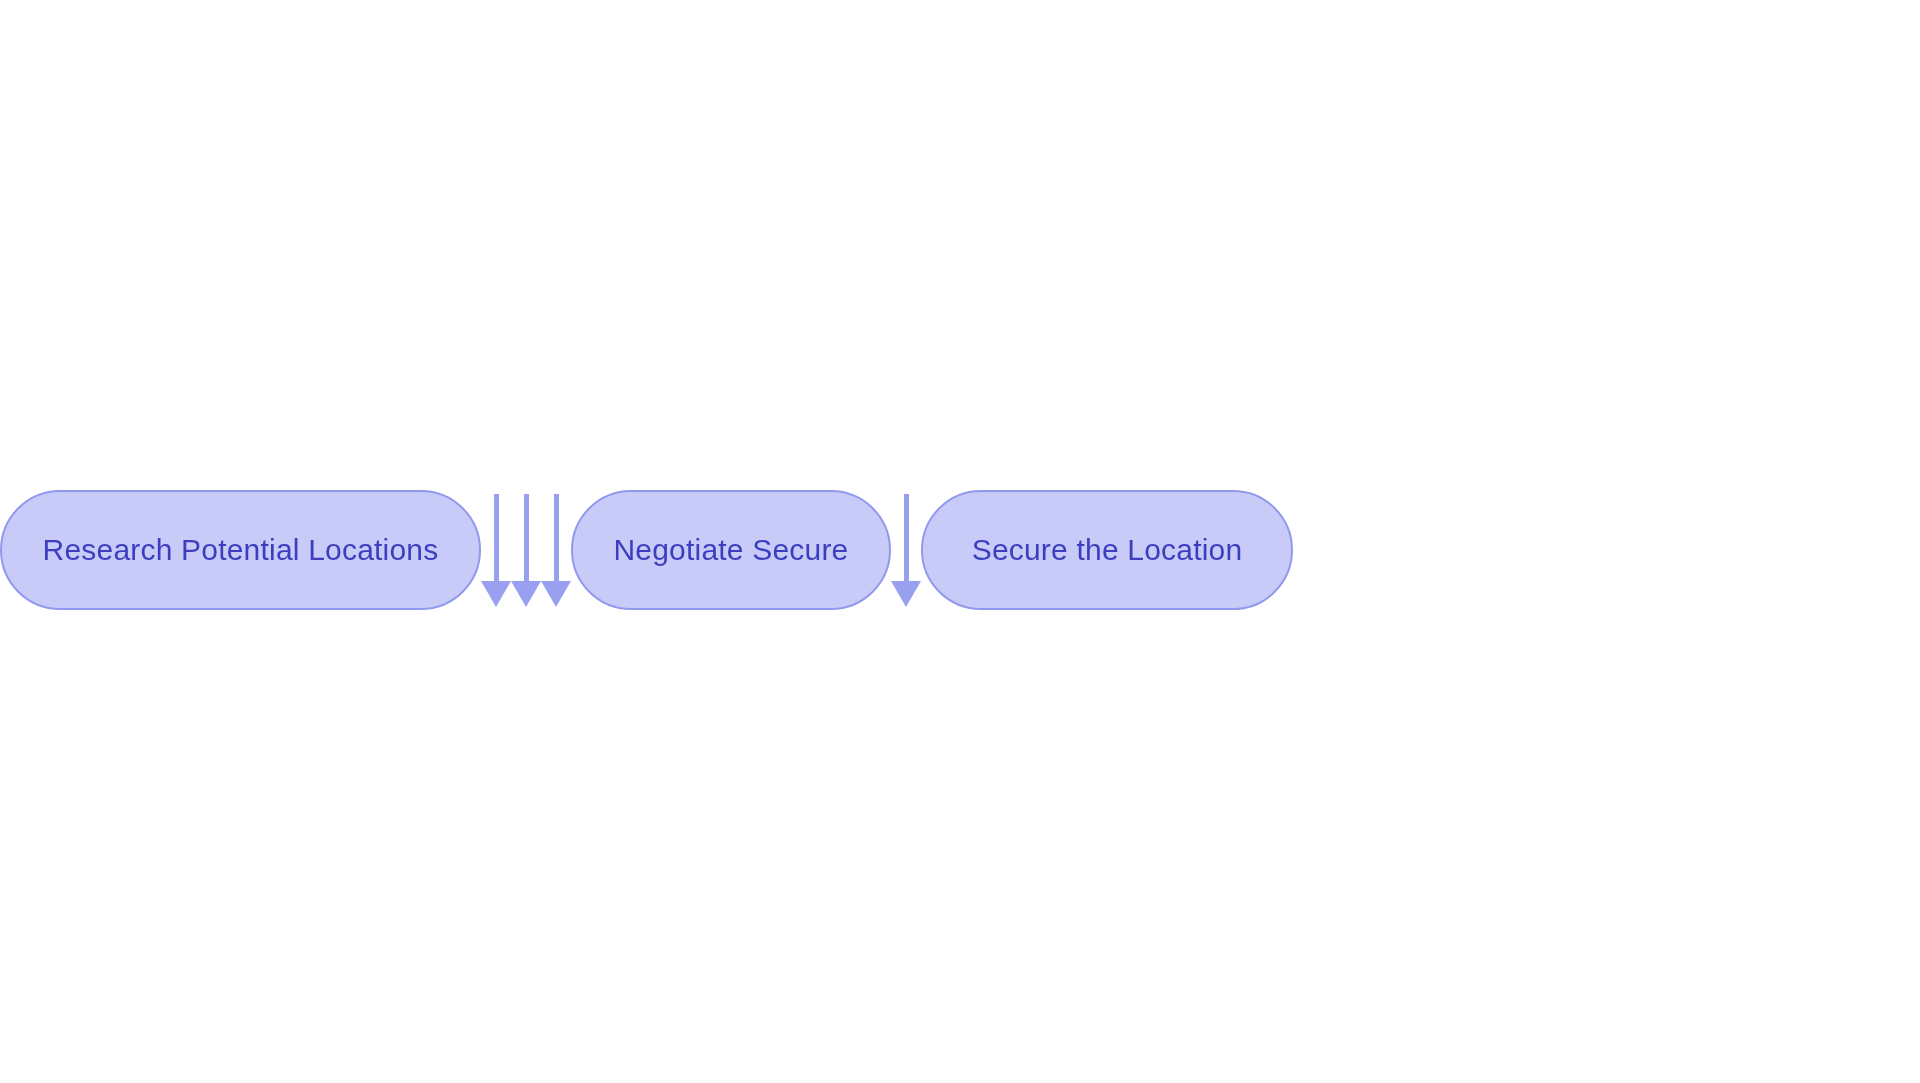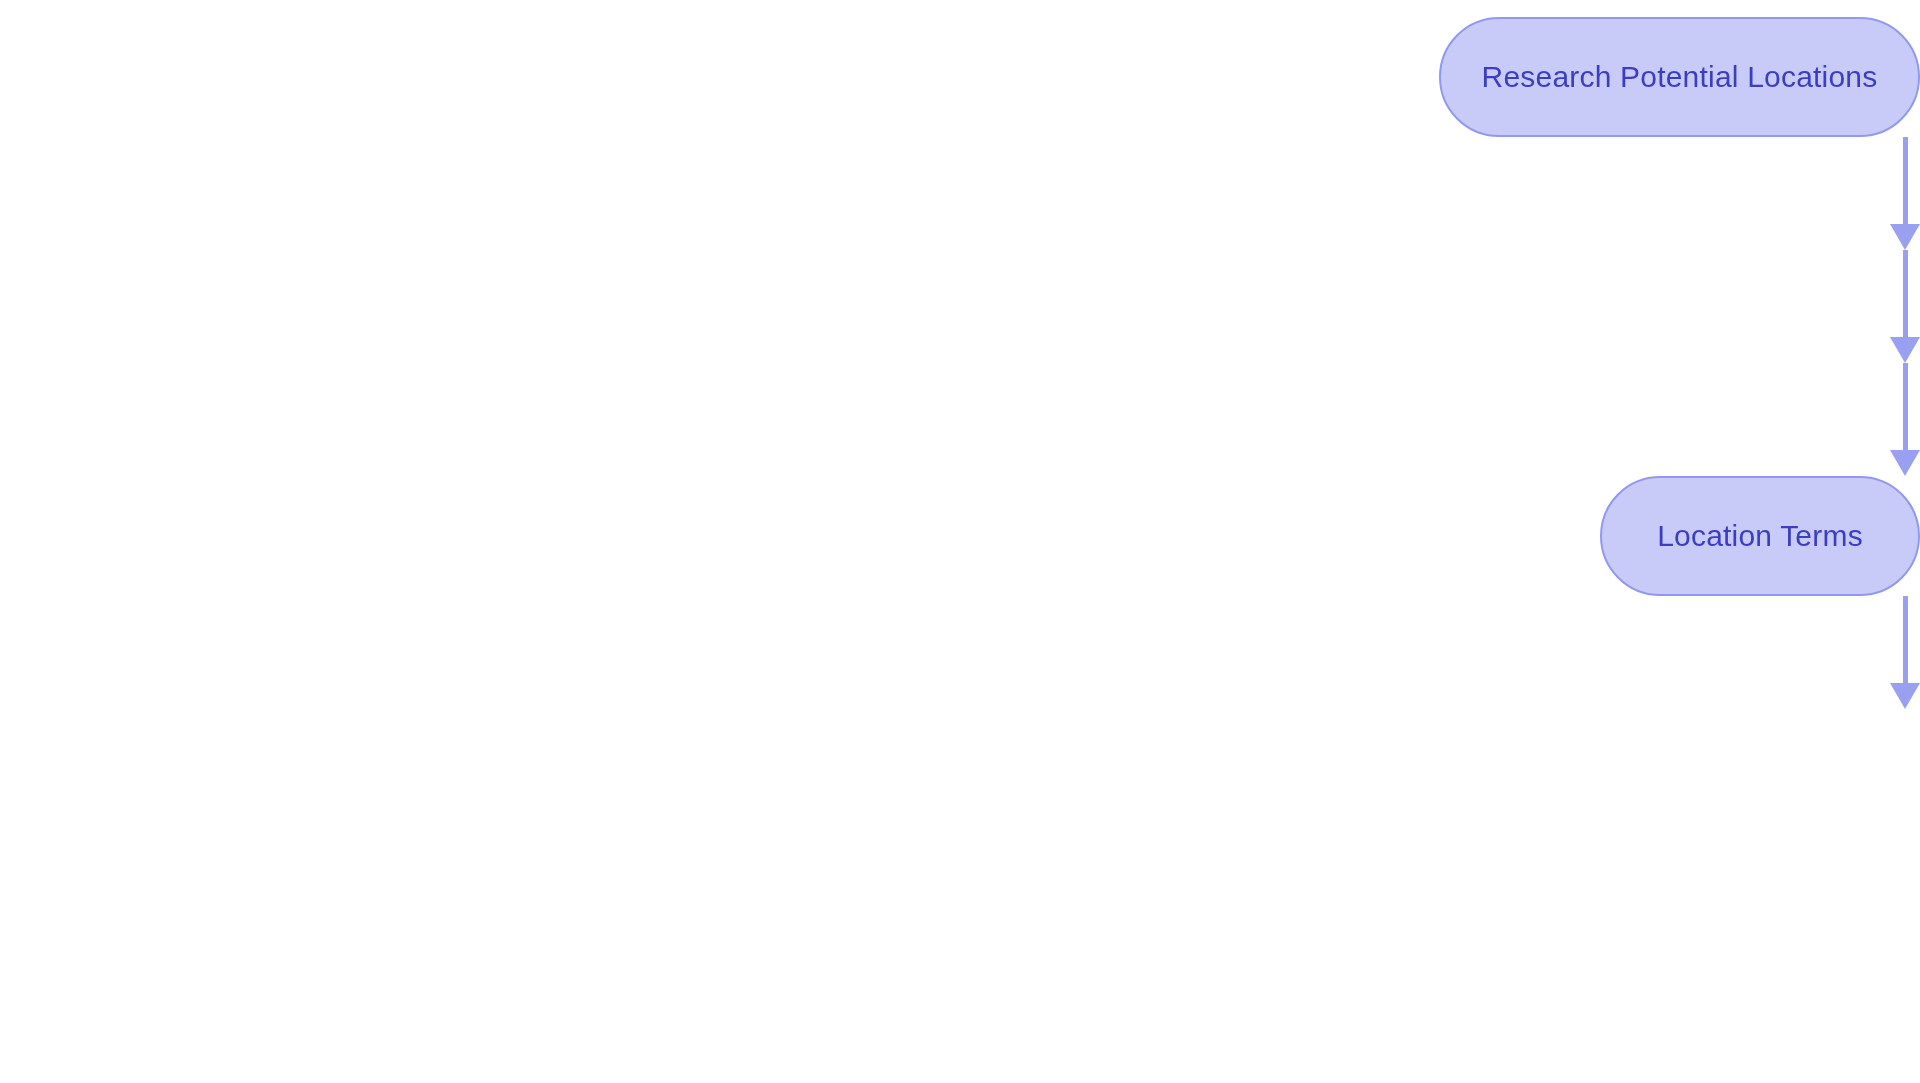--- a/index.html
+++ b/index.html
@@ -7,22 +7,22 @@
     padding: 0;
     background: var(--bg, #ffffff);
     font-family: "Liberation Sans", "DejaVu Sans", sans-serif;
   }
   .canvas {
     position: relative;
     width: 1920px;
     height: 1083px;
     overflow: hidden;
     display: flex;
-    flex-direction: column;
-    align-items: flex-end;
+    flex-direction: row;
+    align-items: center;
     padding-top: 17px;
     box-sizing: border-box;
     background: var(--bg, #ffffff);
   }
   .node {
     height: 120px;
     box-sizing: border-box;
     border-radius: 60px;
     background: var(--node-fill, #c8cbf7);
     border: 2px solid var(--node-border, #9199ef);
@@ -78,22 +78,25 @@
     <div class="head"></div>
   </div>
 
 
   <div class="connector">
     <div class="line"></div>
     <div class="head"></div>
   </div>
 
   <div class="node" style="width:320px">
-    <span class="label">Location Terms</span>
+    <span class="label">Negotiate Secure</span>
   </div>
 
   <div class="connector">
     <div class="line"></div>
     <div class="head"></div>
   </div>
 
+  <div class="node" style="width:372px">
+    <span class="label">Secure the Location</span>
+  </div>
 
 </div>
 
 </body></html>

